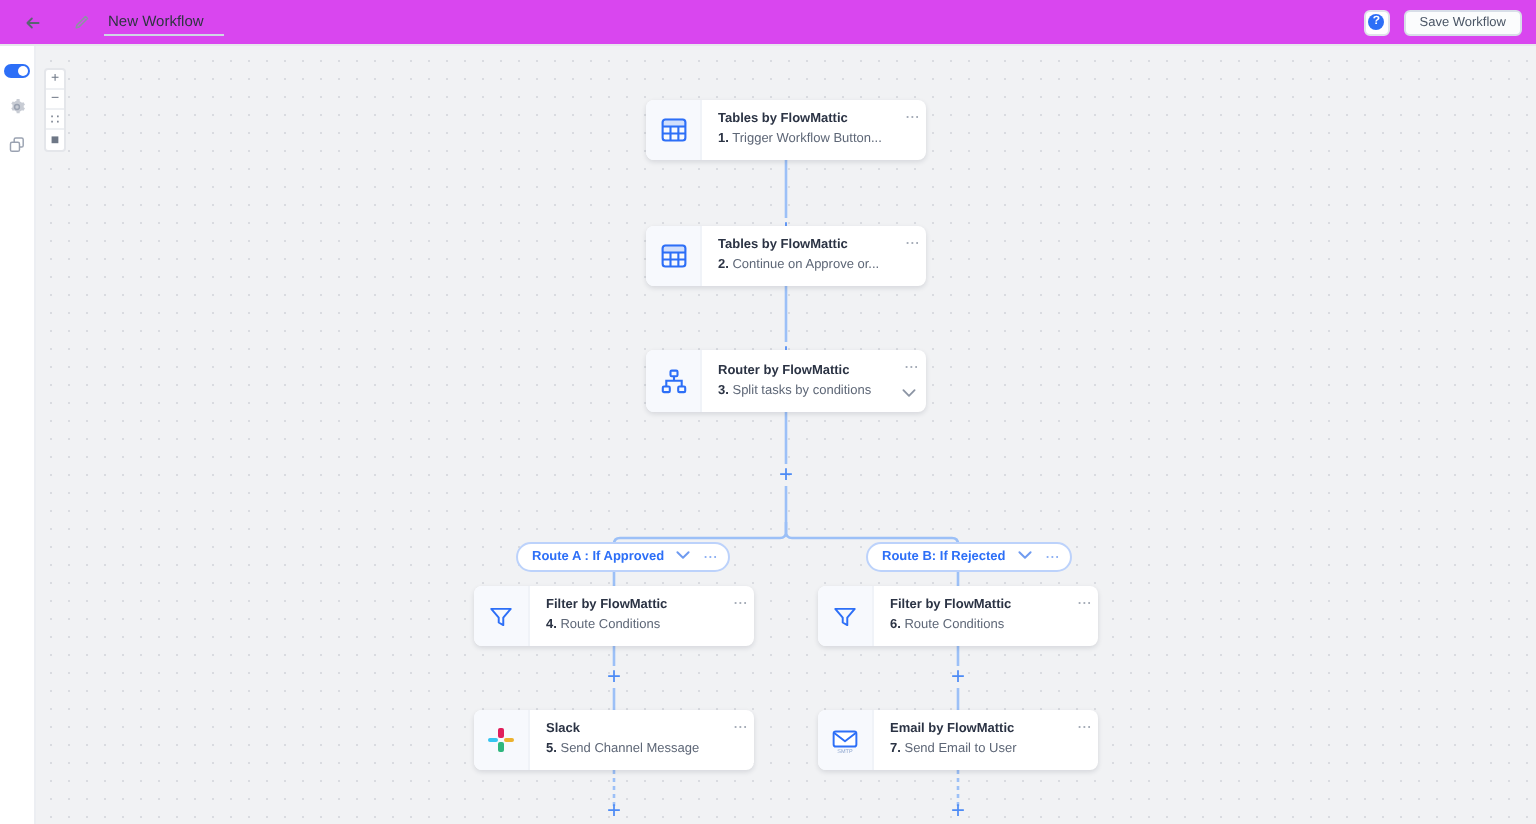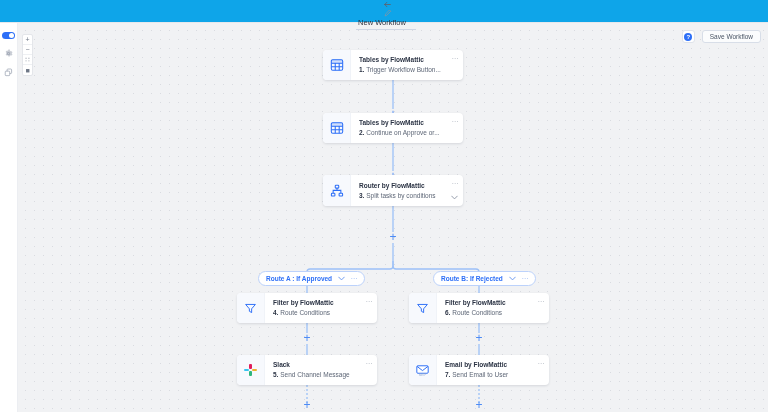--- a/index.html
+++ b/index.html
@@ -7,25 +7,24 @@
     width: 768px; height: 412px;
     font-family: "Liberation Sans", sans-serif;
     background: #ffffff;
     overflow: hidden;
   }
 
   
   .topbar {
     position: absolute; top: 0; left: 0;
     width: 768px; height: 23px;
-    background: #0ea5e9;
+    background: #d946ef;
     border-bottom: 1px solid #e6e8ec;
     display: flex; align-items: center;
     z-index: 40;
-    flex-direction: column;
   }
   .back-btn {
     width: 20px; height: 20px; margin-left: 6px;
     display: flex; align-items: center; justify-content: center;
     color: #5a6472; cursor: pointer;
   }
   .edit-icon {
     width: 14px; height: 14px; margin-left: 8px;
     display: flex; align-items: center; justify-content: center;
     color: #8b93a1;

